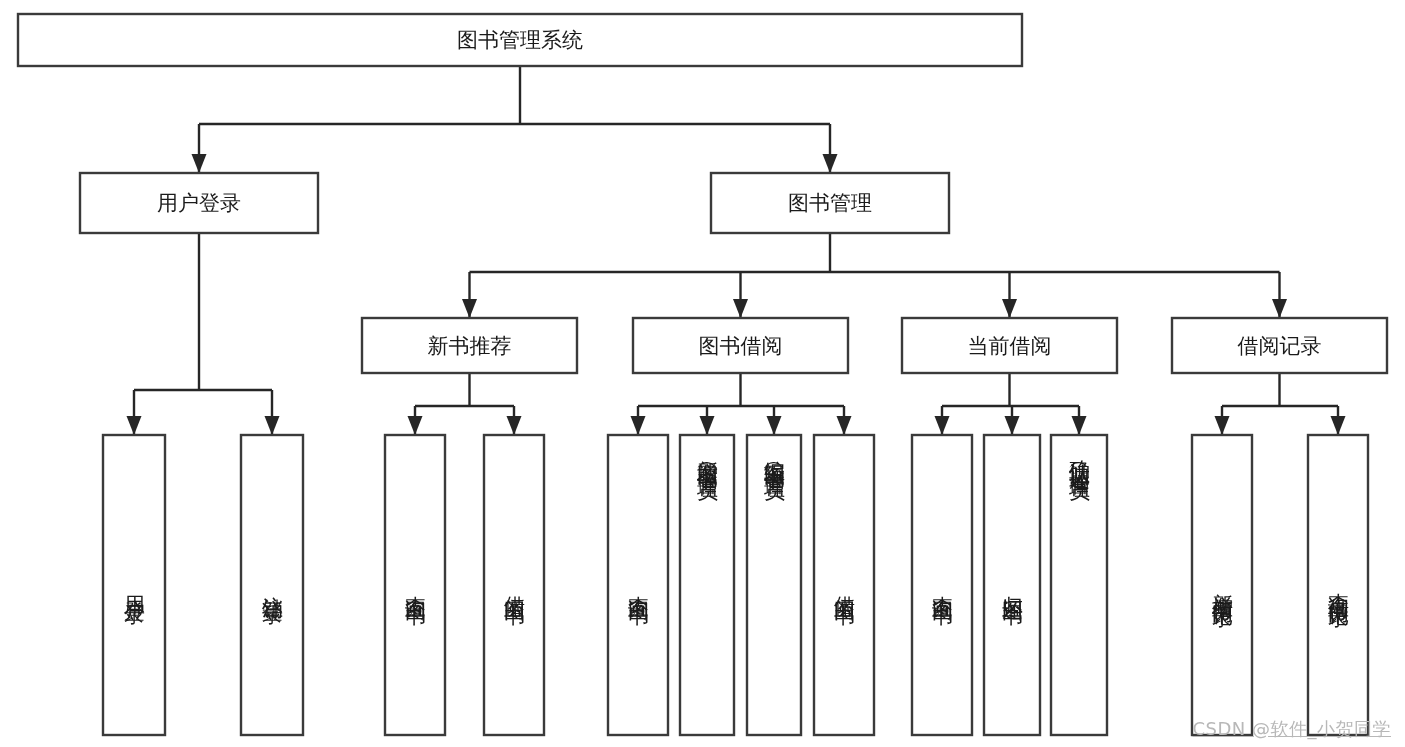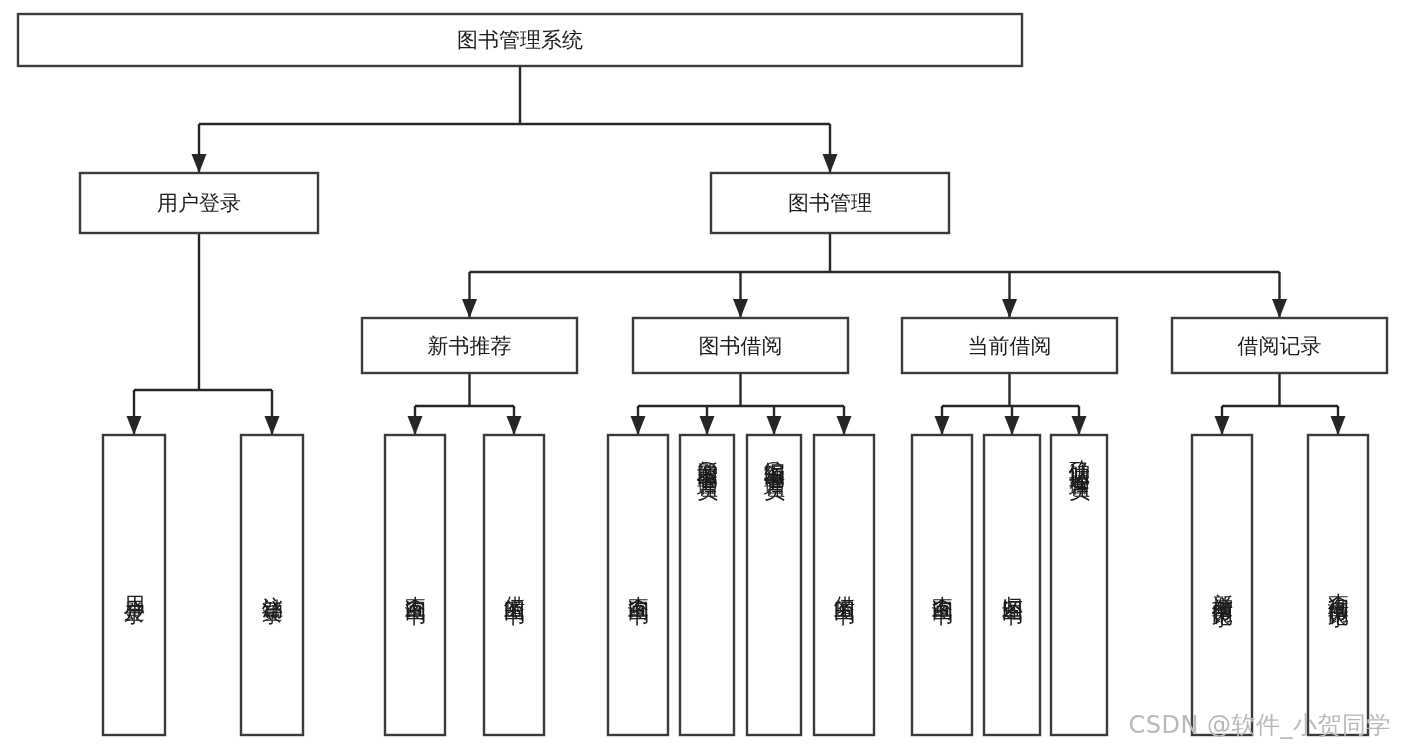--- a/index.html
+++ b/index.html
@@ -64,24 +64,25 @@
     pointer-events: none;
   }
   .leaf-label-wrap.center-v {
     align-items: center;
   }
   .watermark {
     position: absolute;
     right: 14px;
     bottom: 6px;
     font-family: "DejaVu Sans", "Liberation Sans", sans-serif;
-    font-size: 24px;
+    font-size: 18px;
     color: #b8b8b8;
     letter-spacing: 0.5px;
     white-space: nowrap;
+    text-decoration: underline;
   }
 </style>
 </head>
 <body>
 
 <div id="diagram-root">
 
   <svg id="tree-svg" viewBox="0 0 1405 747">
     <defs></defs>
     <g id="edges-layer">

